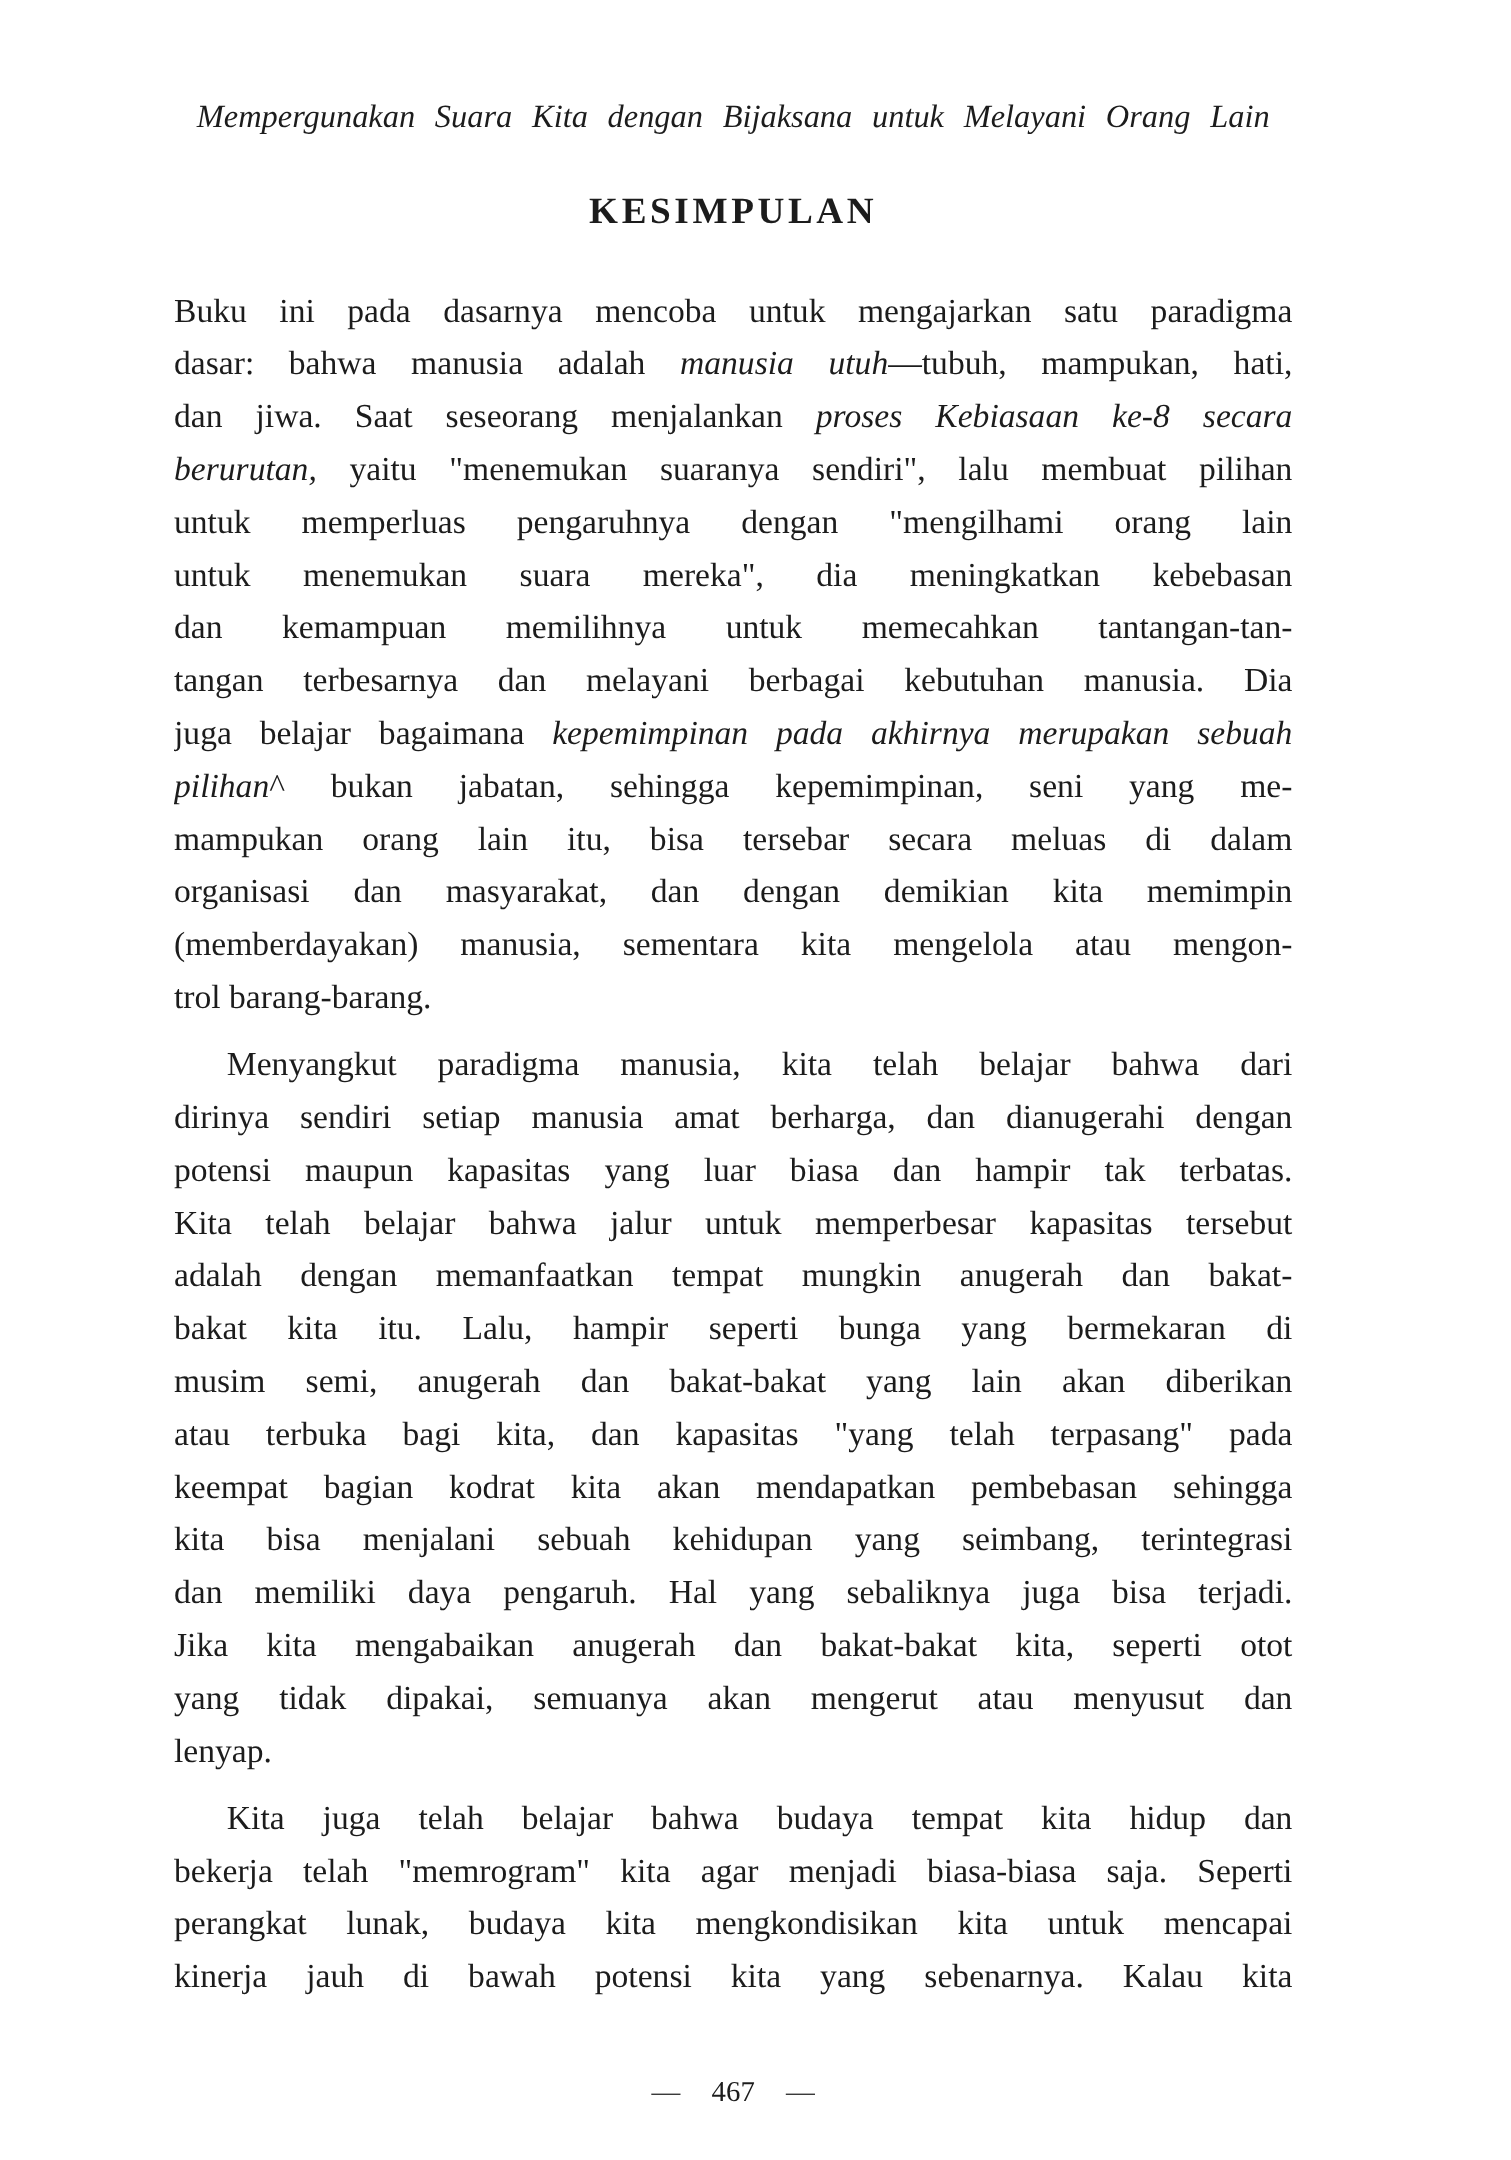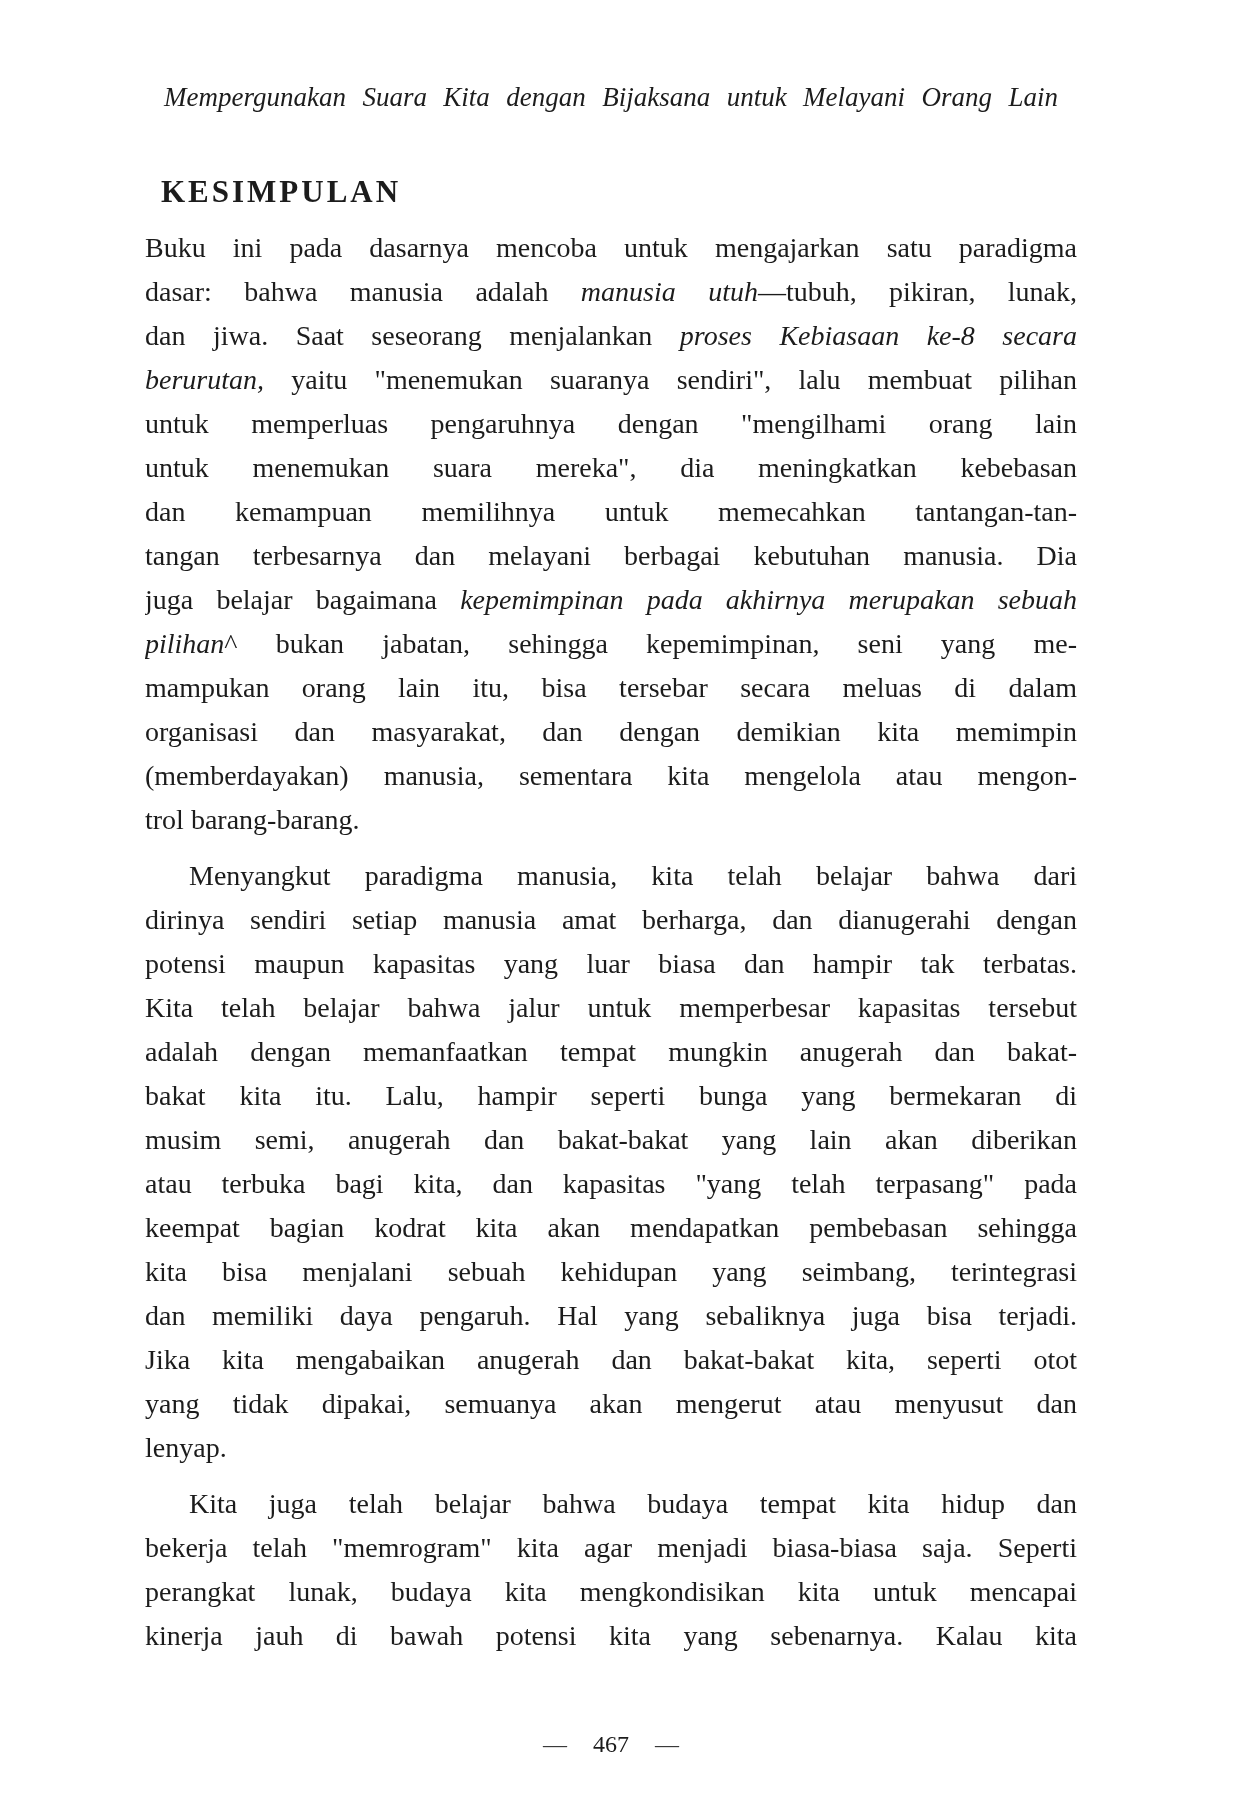--- a/index.html
+++ b/index.html
@@ -28,28 +28,29 @@
     font-size: 27px;
     text-align: justify;
     text-align-last: justify;
     white-space: normal;
   }
   .chapter-title {
     position: absolute;
     top: 158px;
     left: 145px;
     width: 932px;
-    margin: 16px;
+    margin: 0;
     font-size: 31px;
     font-weight: bold;
     letter-spacing: 3px;
+    text-align: center;
   }
   .body-text {
     position: absolute;
-    top: 226px;
+    top: 238px;
     left: 145px;
     width: 932px;
   }
   .paragraph {
     margin: 0 0 12px 0;
   }
   .paragraph .line {
     font-size: 28px;
     line-height: 44px;
     height: 44px;
@@ -87,21 +88,21 @@
 
 <div class="page">
 
   <div class="running-header">Mempergunakan Suara Kita dengan Bijaksana untuk Melayani Orang Lain</div>
 
   <h1 class="chapter-title">KESIMPULAN</h1>
 
   <div class="body-text" id="body-text">
       <div class="paragraph">
         <div class="line"><span>Buku ini pada dasarnya mencoba untuk mengajarkan satu paradigma</span></div>
-        <div class="line"><span>dasar: bahwa manusia adalah </span><span class="it">manusia utuh</span><span>—tubuh, pikiran, lunak,</span></div>
+        <div class="line"><span>dasar: bahwa manusia adalah </span><span class="it">manusia utuh</span><span>—tubuh, mampukan, hati,</span></div>
         <div class="line"><span>dan jiwa. Saat seseorang menjalankan </span><span class="it">proses Kebiasaan ke-8 secara</span></div>
         <div class="line"><span class="it">berurutan,</span><span> yaitu "menemukan suaranya sendiri", lalu membuat pilihan</span></div>
         <div class="line"><span>untuk memperluas pengaruhnya dengan "mengilhami orang lain</span></div>
         <div class="line"><span>untuk menemukan suara mereka", dia meningkatkan kebebasan</span></div>
         <div class="line"><span>dan kemampuan memilihnya untuk memecahkan tantangan-tan-</span></div>
         <div class="line"><span>tangan terbesarnya dan melayani berbagai kebutuhan manusia. Dia</span></div>
         <div class="line"><span>juga belajar bagaimana </span><span class="it">kepemimpinan pada akhirnya merupakan sebuah</span></div>
         <div class="line"><span class="it">pilihan</span><span>^ bukan jabatan, sehingga kepemimpinan, seni yang me-</span></div>
         <div class="line"><span>mampukan orang lain itu, bisa tersebar secara meluas di dalam</span></div>
         <div class="line"><span>organisasi dan masyarakat, dan dengan demikian kita memimpin</span></div>

